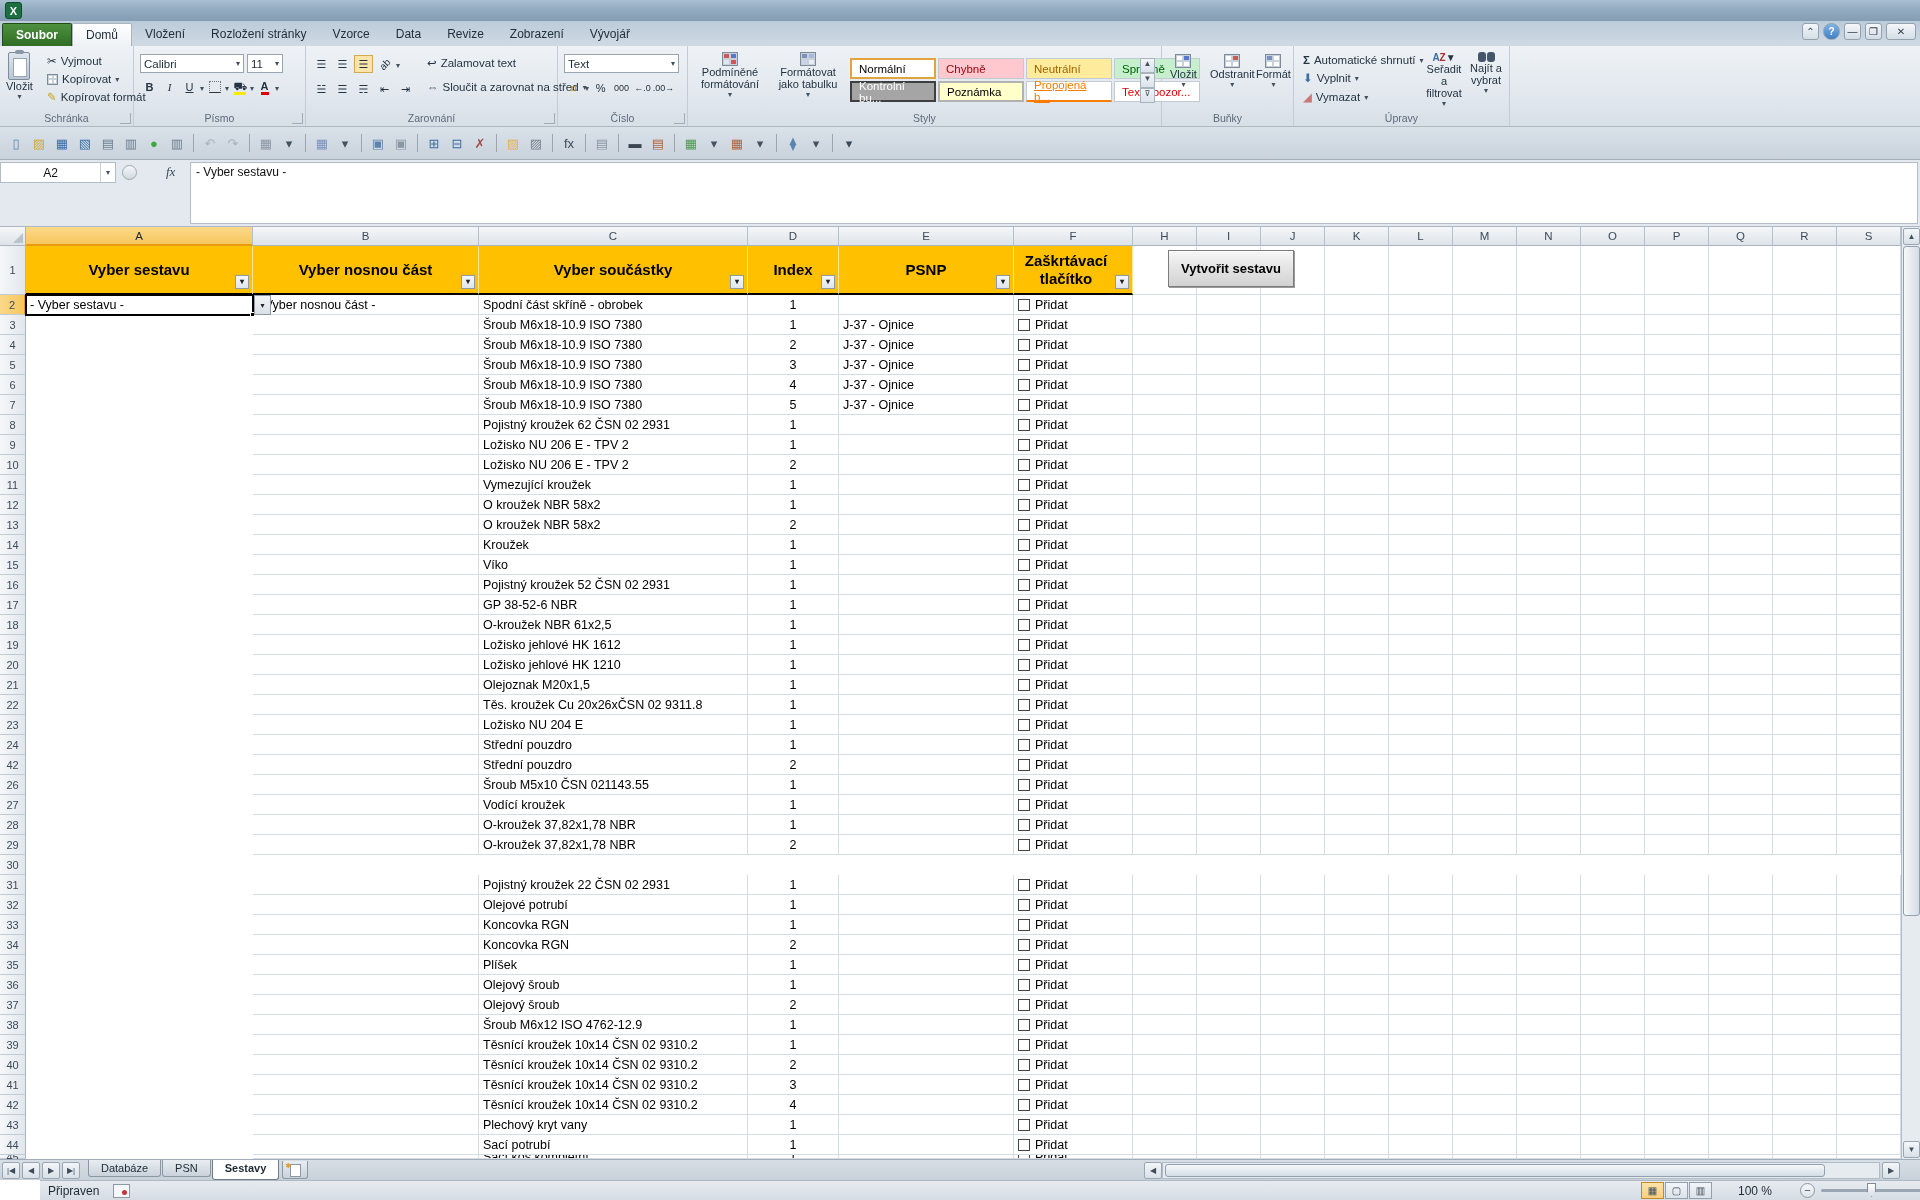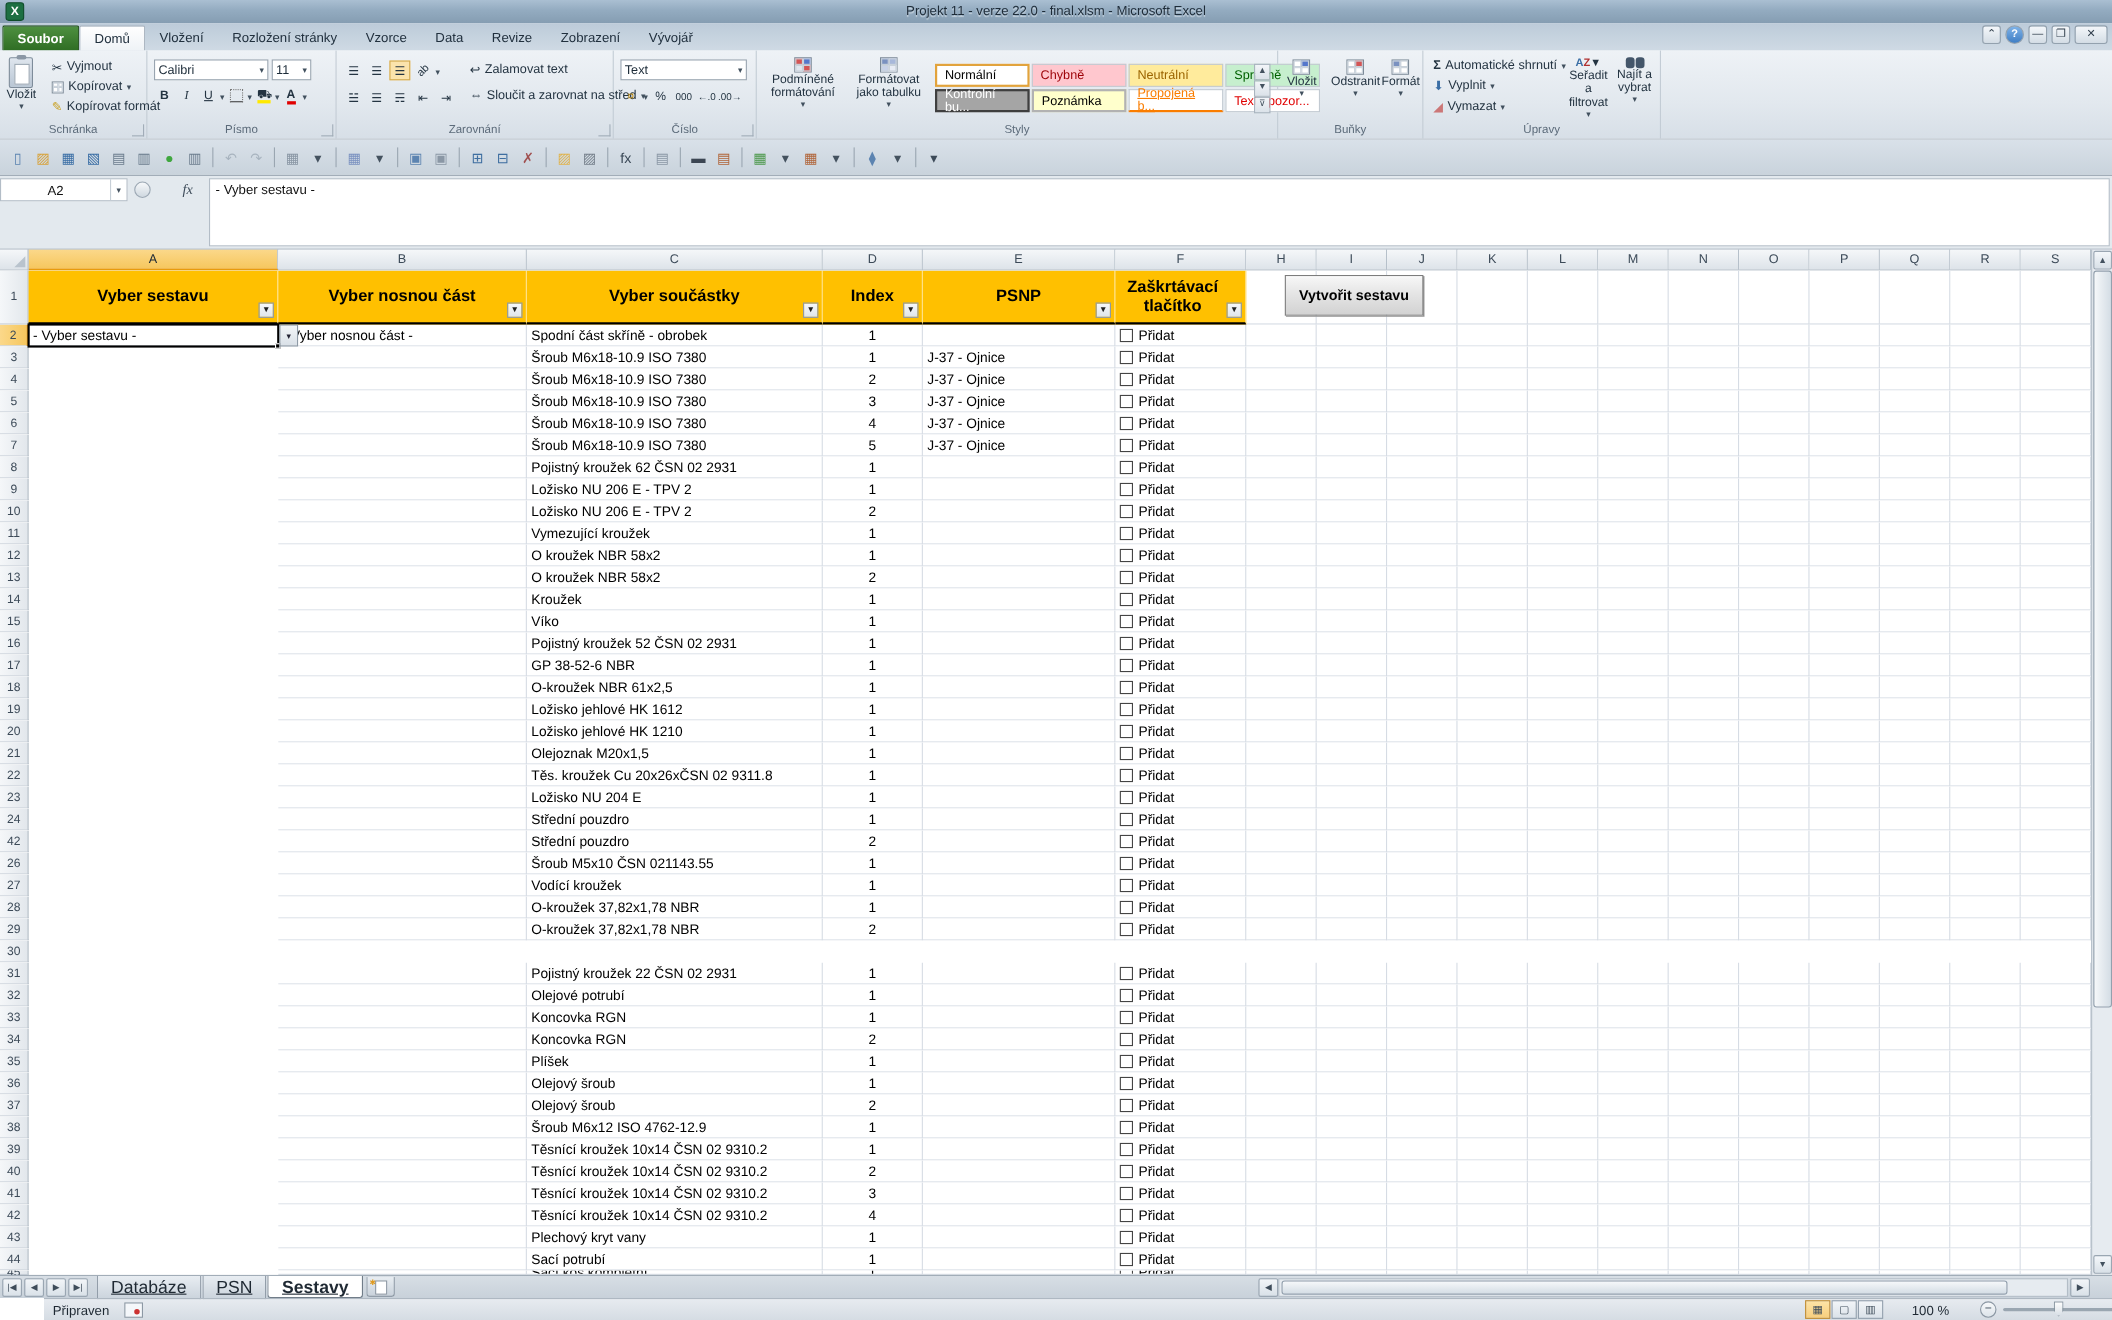--- a/index.html
+++ b/index.html
@@ -112,22 +112,22 @@
     border:1px solid #9aa6b2; border-radius:2px; font-size:8px; color:#44525f; text-align:center; line-height:16px;}
   .vthumb { position:absolute; left:1px; top:19px; width:17px; height:670px; background:linear-gradient(90deg,#f6f8fa,#d4dde5);
     border:1px solid #93a0ad; border-radius:3px; }
 
   
   .bottombar { position:absolute; left:0; top:1159px; width:1920px; height:21px;
     background:linear-gradient(180deg,#d7dee5,#c8d1da); border-top:1px solid #a2adb8; display:flex; align-items:center;}
   .navbtn { width:18px; height:17px; margin-left:2px; font-size:8px; color:#3e4c5a; background:linear-gradient(180deg,#f2f5f8,#d9e1e8);
     border:1px solid #9aa6b2; border-radius:2px; display:flex; align-items:center; justify-content:center;}
   .sheettabs { display:flex; margin-left:8px; height:20px; align-items:flex-start; }
-  .stab { padding:2px 12px; font-size:16px; color:#1f2933; background:linear-gradient(180deg,#e8edf2,#c9d2db);
-    border:1px solid #8c97a3; border-top:none; border-radius:0 0 3px 3px; margin-right:1px;text-decoration:underline; }
+  .stab { padding:2px 12px; font-size:11px; color:#1f2933; background:linear-gradient(180deg,#e8edf2,#c9d2db);
+    border:1px solid #8c97a3; border-top:none; border-radius:0 0 3px 3px; margin-right:1px; }
   .stab.active { background:#fff; font-weight:bold; height:20px; border-color:#717d89; }
   .newsheet { width:26px; height:18px; background:linear-gradient(180deg,#e8edf2,#c9d2db); border:1px solid #8c97a3; border-top:none;
     border-radius:0 0 3px 3px; position:relative; }
   .newsheet::after{ content:""; position:absolute; left:7px; top:3px; width:9px; height:11px; background:#fff; border:1px solid #8c97a3;}
   .newsheet::before{ content:"✱"; position:absolute; left:2px; top:1px; font-size:7px; color:#e09a1e; z-index:2;}
   .hscroll { position:absolute; left:1142px; top:1px; width:758px; height:18px; display:flex; align-items:center; }
   .htrack { flex:1; height:17px; background:#e6ebf0; border:1px solid #b3bdc7; position:relative; }
   .hthumb { position:absolute; left:2px; top:1px; width:660px; height:13px; background:linear-gradient(180deg,#f6f8fa,#d4dde5);
     border:1px solid #93a0ad; border-radius:3px; }
 
@@ -149,21 +149,20 @@
   .zthumb { position:absolute; left:46px; top:-6px; width:9px; height:14px; background:linear-gradient(180deg,#fdfdfd,#d8dfe6);
     border:1px solid #7f8c98; clip-path:polygon(0 0,100% 0,100% 60%,50% 100%,0 60%); }
 </style>
 </head>
 <body>
 
 <div id="app">
 
   <div class="titlebar">
     <div class="excel-logo">X</div>
-    <div class="apptitle">Projekt 11 - verze 22.0 - final.xlsm  -  Microsoft Excel</div>
   </div>
 
   <div class="tabstrip">
     <div class="tabs" id="tabs">
         <div class="tab file">Soubor</div>
         <div class="tab active">Domů</div>
         <div class="tab">Vložení</div>
         <div class="tab">Rozložení stránky</div>
         <div class="tab">Vzorce</div>
         <div class="tab">Data</div>

